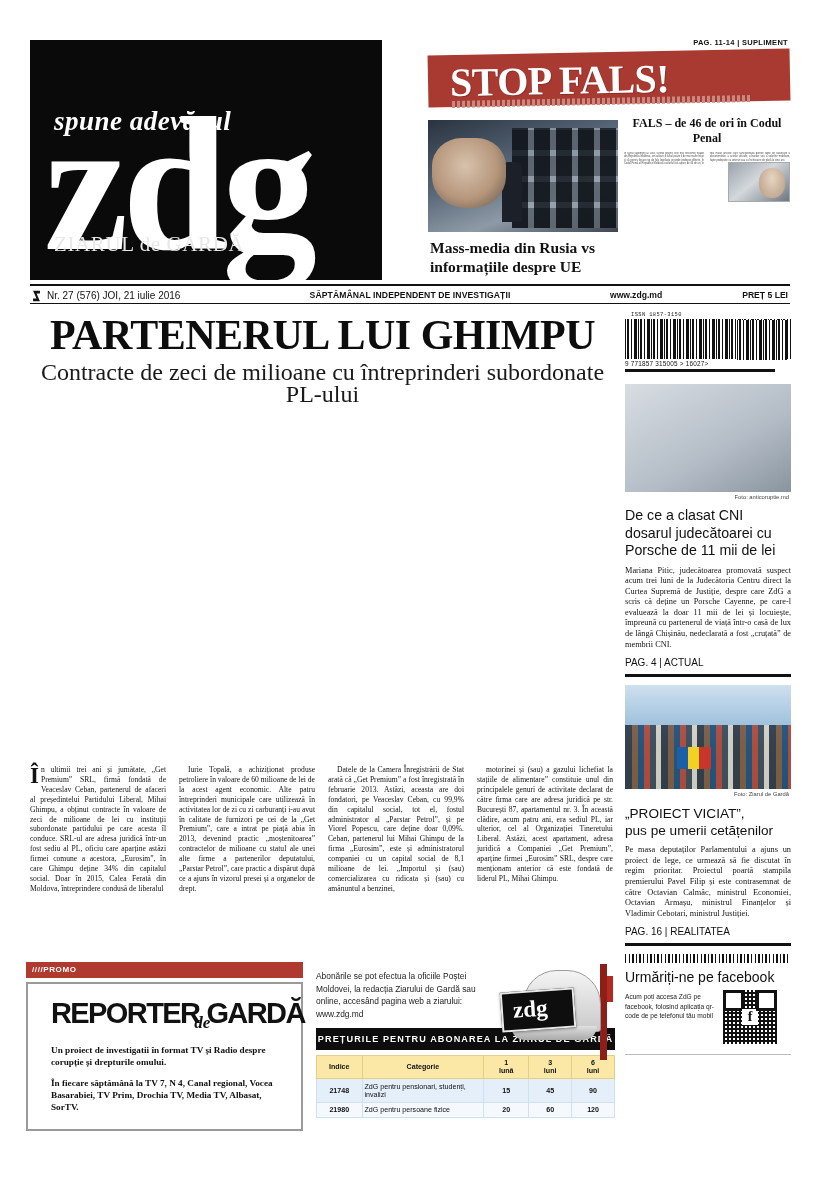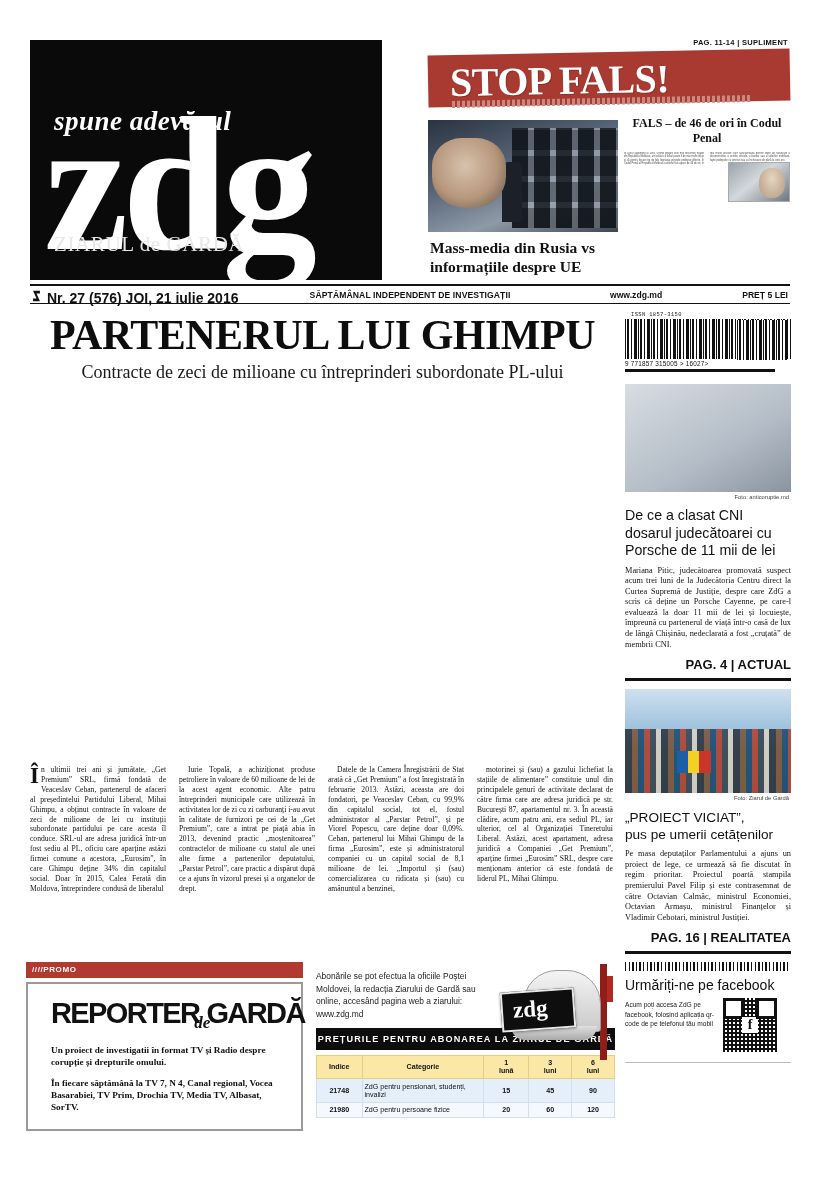--- a/index.html
+++ b/index.html
@@ -63,32 +63,32 @@
                    background:linear-gradient(140deg,#9aa3ad,#d4d8dc 45%,#6d7782);
                    border:1px solid #aaa; }
   .pt-side-thumb:after{ content:""; position:absolute; right:4px; top:5px; width:26px; height:30px;
                    border-radius:45%; background:radial-gradient(ellipse at 50% 35%,#e6d4c2,#b59a80); }
 
   
   .infobar { position:absolute; left:30px; top:284px; width:760px; height:20px;
              border-top:2.5px solid #111; border-bottom:1px solid #111; }
   .ib-inner { position:relative; height:100%; }
   .ib-logo { position:absolute; left:2px; top:4px; width:9px; height:12px; }
-  .ib-issue { position:absolute; left:17px; top:4px; font-size:14px; font-weight:700; color:#111; }
+  .ib-issue { position:absolute; left:17px; top:4px; font-size:10px; font-weight:400; color:#111; }
   .ib-mid { position:absolute; left:0; right:0; top:4px; text-align:center;
             font-size:8.6px; font-weight:700; letter-spacing:0.1px; color:#111; }
   .ib-web { position:absolute; left:580px; top:4px; font-size:8.6px; font-weight:700; color:#111; }
   .ib-price { position:absolute; right:2px; top:4px; font-size:8.6px; font-weight:700; color:#111; }
 
   
   .main { position:absolute; left:30px; top:312px; width:585px; }
   .headline { font-family:"Liberation Serif", serif; font-weight:700;
               font-size:42px; line-height:46px; letter-spacing:-0.5px; color:#0d0d0d;
               text-align:center; }
-  .subhead { font-family:"Liberation Serif", serif; font-size:18px; line-height:22px;
+  .subhead { font-family:"Liberation Serif", serif; font-size:24px; line-height:22px;
              color:#1a1a1a; text-align:center; margin-top:3px; }
 
   .hero { position:relative; margin-top:9px; width:585px; height:348px; overflow:hidden;
           background:linear-gradient(#bcd6e6 0%, #8fb9d4 28%, #4e7fa6 46%, #2e5f88 75%, #1f4a6d 100%); }
   .hero-sky { position:absolute; left:0; top:0; width:100%; height:46%;
               background:linear-gradient(#c9dcea, #9dbcd3 70%, #8fb0c8); }
   .hero-mtn { position:absolute; left:0; top:31%; width:100%; height:20%;
               background:linear-gradient(180deg,#7d8f79 0%,#5f7460 55%,#4a5c4e 100%);
               clip-path: polygon(0 62%, 9% 40%, 18% 52%, 27% 26%, 38% 46%, 48% 22%, 60% 42%,
                                  72% 30%, 84% 48%, 93% 36%, 100% 50%, 100% 100%, 0 100%); }
@@ -195,21 +195,21 @@
 
   .rail-photo { width:166px; height:108px; overflow:hidden; position:relative;
                 background:linear-gradient(150deg,#d8dde2,#b3bcc6 60%,#8a949f); }
   .rp-woman { position:absolute; left:50%; top:16px; transform:translateX(-50%);
               width:58px; height:92px; }
   .rail-foto { font-size:5.8px; color:#444; text-align:right; padding:2px 2px 0 0; }
   .rail-h { font-size:14.2px; line-height:17.5px; color:#111; font-weight:400;
             padding:7px 0 6px 0; }
   .rail-body { font-family:"Liberation Serif", serif; font-size:8.3px; line-height:10.6px;
                text-align:justify; color:#111; hyphens:auto; }
-  .rail-pag { font-size:13px; font-weight:700; text-align:right; padding:7px 0 4px 0; color:#111; }
+  .rail-pag { font-size:10px; font-weight:400; padding:7px 0 4px 0; color:#111; }
   .rail-rule { height:3px; background:#111; margin:2px 0 8px 0; }
 
   .rail-photo2 { width:166px; height:104px; position:relative; overflow:hidden;
                  background:linear-gradient(#cfe0ef 0%, #9fc2dd 38%, #6f8f62 60%, #4f6f48 100%); }
   .rp2-crowd { position:absolute; left:0; bottom:0; width:100%; height:62%;
                background: repeating-linear-gradient(90deg,
                  #2e3a4a 0 7px, #7d5a44 7px 13px, #1f4f7d 13px 19px, #b0483c 19px 25px,
                  #3b4a5c 25px 31px, #d7d2c8 31px 36px); opacity:.92; }
   .rp2-flag { position:absolute; left:52px; bottom:20px; width:34px; height:22px;
               background:linear-gradient(90deg,#1b5fa8 33%,#f2d024 33% 66%,#c8352a 66%); }

